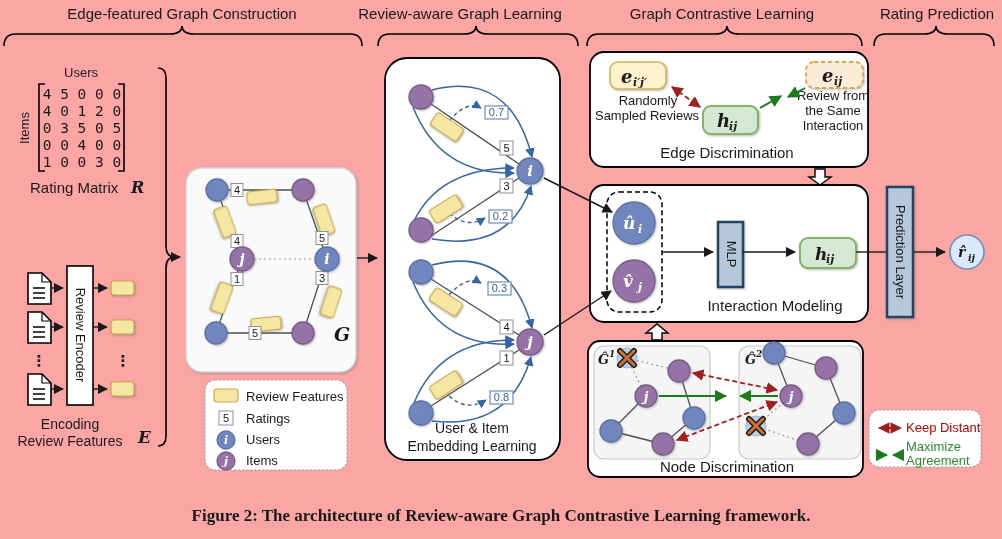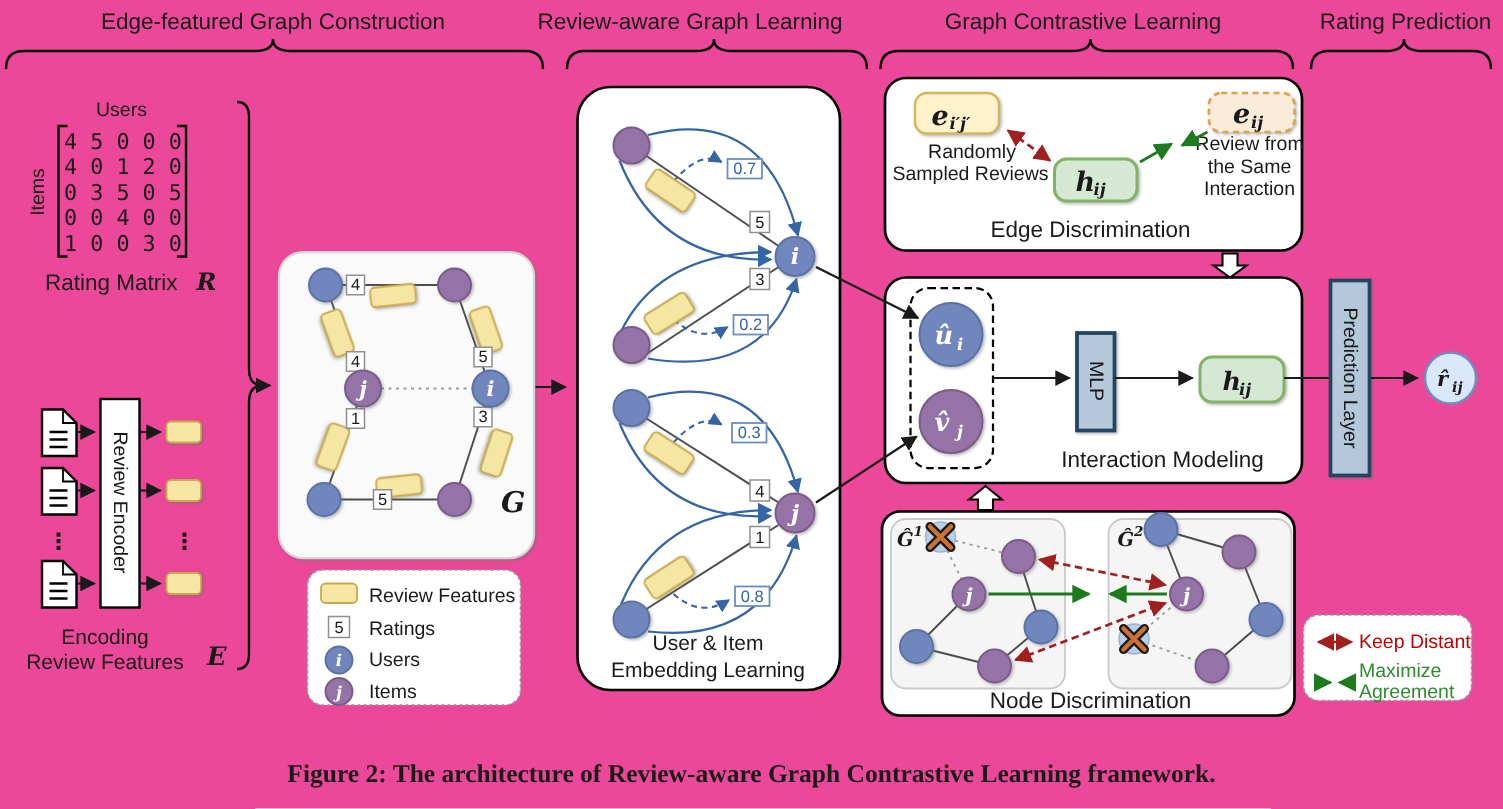--- a/index.html
+++ b/index.html
@@ -1,16 +1,16 @@
 <!DOCTYPE html>
 <html><head>
 <meta charset="utf-8">
 <style>
   html,body{margin:0;padding:0;background:#fff;}
-  #fig{position:relative;width:1002px;height:539px;background:#ec4899;overflow:hidden;}
+  #fig{position:relative;width:1002px;height:539px;background:#fca5a5;overflow:hidden;}
   svg{position:absolute;left:0;top:0;}
   text{font-family:"Liberation Sans","DejaVu Sans",sans-serif;fill:#1a1a1a;}
   .hdr{font-size:15px;}
   .t15{font-size:15px;} .t14{font-size:14px;} .t13{font-size:13px;} .t11{font-size:11px;}
   .mono{font-family:"DejaVu Sans Mono",monospace;font-size:14.5px;}
   .math{font-family:"DejaVu Serif","Liberation Serif",serif;font-style:italic;font-weight:bold;}
   .mid{text-anchor:middle;}
   .wt{fill:#3465a4;font-size:11px;}
   .redtx{fill:#c00000;} .grntx{fill:#2e8b2e;}
   .white{fill:#fff;}

